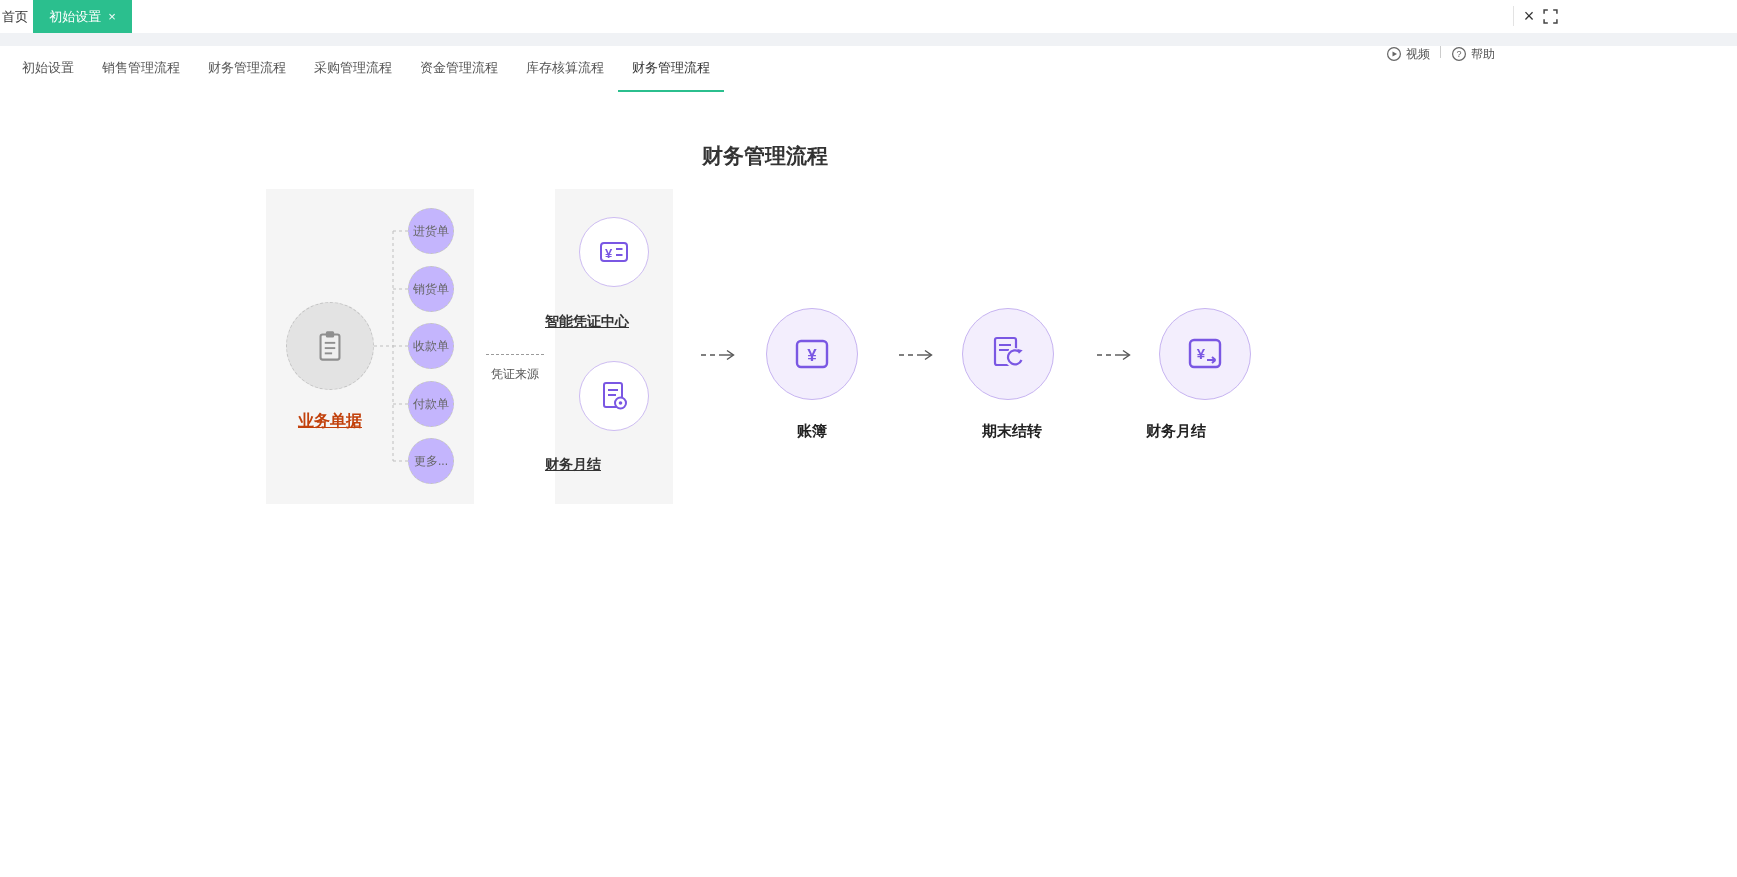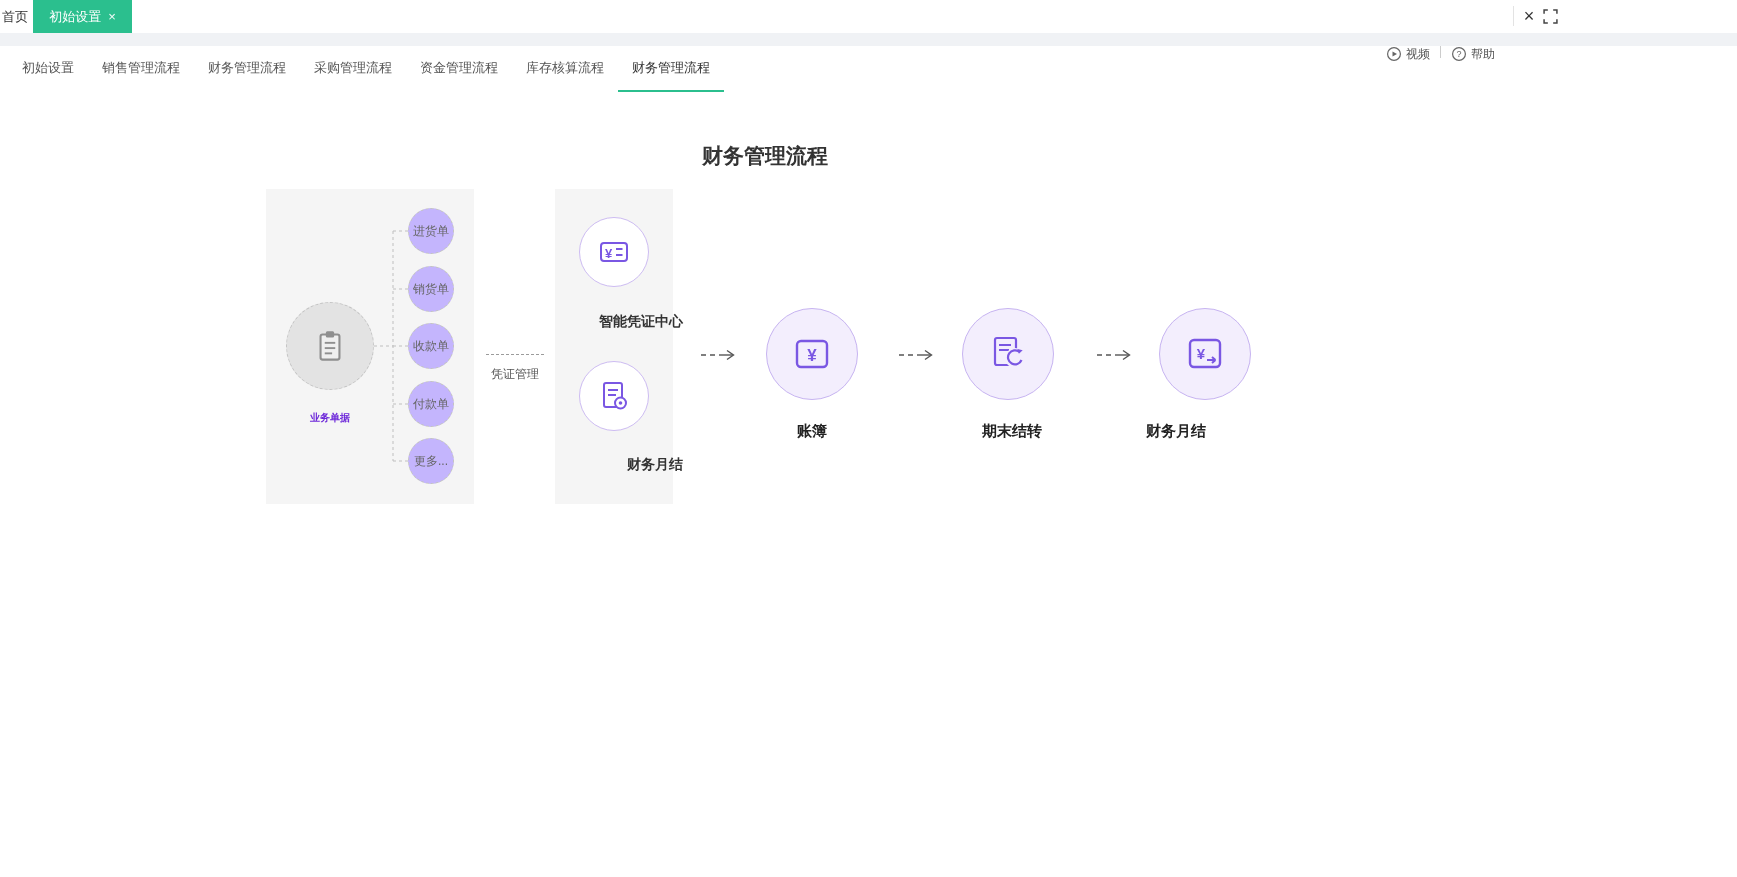--- a/index.html
+++ b/index.html
@@ -37,37 +37,37 @@
   .page-title { position:absolute; top:142px; left:765px; transform:translateX(-50%);
                 font-size:21px; font-weight:700; color:#333; white-space:nowrap; }
 
   .panel { position:absolute; background:#f5f5f5; }
   .panel-source  { left:266px; top:189px; width:208px; height:315px; }
   .panel-voucher { left:555px; top:189px; width:118px; height:315px; }
 
   .big-circle { position:absolute; left:286px; top:302px; width:88px; height:88px; border-radius:50%;
                 background:#e3e3e3; border:1px dashed #c4c4c4; display:flex; align-items:center; justify-content:center; }
   .big-label { position:absolute; left:266px; top:411px; width:128px; text-align:center;
-               font-size:10px; font-weight:700; color:#6d28d9; }
+               font-size:16px; font-weight:700; color:#c2410c;text-decoration:underline; }
 
   .small-circle { position:absolute; left:408px; width:46px; height:46px; border-radius:50%;
                   background:#c4b5fd; border:1px dashed #c2c2c2; display:flex; align-items:center;
                   justify-content:center; font-size:12px; color:#666; }
   .sc0{top:208px}.sc1{top:266px}.sc2{top:323px}.sc3{top:381px}.sc4{top:438px}
 
   .bracket { position:absolute; left:266px; top:189px; }
 
   .src-line  { position:absolute; left:486px; top:354px; width:58px; border-top:1px dashed #9b9b9b; }
   .src-label { position:absolute; left:478px; top:366px; width:74px; text-align:center; font-size:12px; color:#555; }
 
   .vc { position:absolute; left:579px; width:70px; height:70px; border-radius:50%; background:#fff;
         border:1px solid #cdbcf2; display:flex; align-items:center; justify-content:center; }
   .vc1{top:217px}.vc2{top:361px}
-  .vc-label { position:absolute; left:545px; width:138px; text-align:right; font-size:14px;
-              font-weight:700; color:#333; white-space:nowrap; }
+  .vc-label { position:absolute; left:545px; width:138px; text-align:left; font-size:14px;
+              font-weight:700; color:#333; white-space:nowrap;text-decoration:underline; }
   .vcl1{top:313px}.vcl2{top:456px}
 
   .flow-circle { position:absolute; top:308px; width:92px; height:92px; border-radius:50%;
                  background:#f3eefd; border:1px solid #c7b4f1; display:flex; align-items:center; justify-content:center; }
   .fc0{left:766px}.fc1{left:962px}.fc2{left:1159px}
   .flow-label { position:absolute; top:422px; width:160px; text-align:center; font-size:15px;
                 font-weight:700; color:#222; }
   .fl0{left:732px}.fl1{left:932px}.fl2{left:1096px}
 
   .farrow { position:absolute; top:347px; }
@@ -153,21 +153,21 @@
   </div>
   <div class="big-label">业务单据</div>
 
   <div class="small-circle sc0">进货单</div>
   <div class="small-circle sc1">销货单</div>
   <div class="small-circle sc2">收款单</div>
   <div class="small-circle sc3">付款单</div>
   <div class="small-circle sc4">更多...</div>
 
   <div class="src-line"></div>
-  <div class="src-label">凭证管理</div>
+  <div class="src-label">凭证来源</div>
 
   <div class="panel panel-voucher"></div>
 
   <div class="vc vc1">
     <svg width="40" height="40" viewBox="0 0 40 40">
       <rect x="7" y="11" width="26" height="18" rx="3" fill="none" stroke="#7a57e3" stroke-width="2"></rect>
       <text x="11" y="25.5" font-size="13" font-weight="bold" fill="#7a57e3">¥</text>
       <line x1="22" y1="17" x2="28.5" y2="17" stroke="#7a57e3" stroke-width="2"></line>
       <line x1="22" y1="23" x2="28.5" y2="23" stroke="#7a57e3" stroke-width="2"></line>
     </svg>

